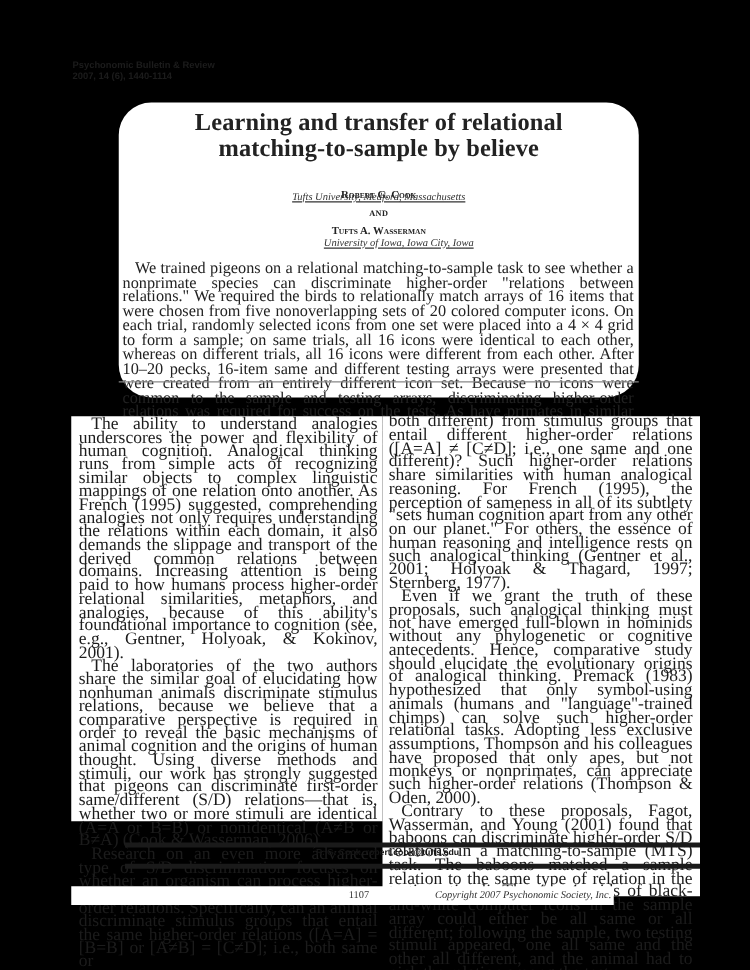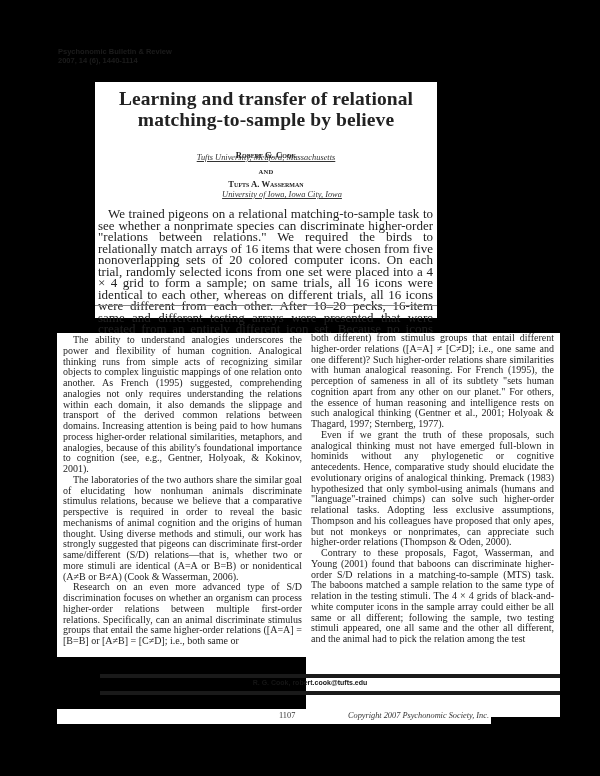--- a/index.html
+++ b/index.html
@@ -5,39 +5,39 @@
   html, body { margin:0; padding:0; }
   body {
     width:600px; height:776px; background:#000; position:relative; overflow:hidden;
     font-family:"Liberation Serif", "DejaVu Serif", serif; color:#1a1a1a;
   }
   .journal-header {
     position:absolute; left:58px; top:47px; font-family:"Liberation Sans", sans-serif;
     font-size:7.5px; font-weight:bold; line-height:9px; color:#1c1c1c;
   }
   .abstract-box {
-    position:absolute; left:95px; top:82px; width:342px; height:236px; background:#fff;
+    position:absolute; left:95px; top:82px; width:416px; height:236px; background:#fff;border-radius:26px;
   }
   .title {
     position:absolute; left:0; right:0; top:6px; text-align:center;
     font-size:19.5px; font-weight:bold; line-height:21px; color:#222; letter-spacing:0.1px;
   }
   .author {
     position:absolute; left:0; right:0; text-align:center; font-size:8.6px; font-variant:small-caps; font-weight:bold; color:#222;
   }
   .affil { position:absolute; left:0; right:0; text-align:center; font-size:8.4px; font-style:italic; color:#333;text-decoration:underline; }
   .and { position:absolute; left:0; right:0; text-align:center; font-size:6.6px; font-weight:bold; color:#222; letter-spacing:0.3px;}
   .abstract-text {
     position:absolute; left:3px; right:4px; top:126px; font-size:13px; line-height:11.5px; text-align:justify; color:#222;
     text-indent:10px;
   }
   .abstract-rule { position:absolute; left:0; right:0; top:223px; height:1px; background:#888; }
 
   .col {
-    position:absolute; top:333px; background:#fff; font-size:10px; line-height:10.75px; text-align:justify; color:#1c1c1c;
+    position:absolute; top:333px; background:#fff; font-size:14px; line-height:10.75px; text-align:justify; color:#1c1c1c;
     box-sizing:border-box;
   }
   .col-left { left:57px; width:249px; height:324px; padding:2px 4px 0 6px; }
   .col-right { left:306px; width:254px; height:384px; padding:0 6px 0 5px; }
   .col p { margin:0; text-indent:10px; }
   .col-left p.first { text-indent:10px; }
 
   .footnote-band {
     position:absolute; left:100px; width:460px; height:4px; background:#1a1a1a;
   }

